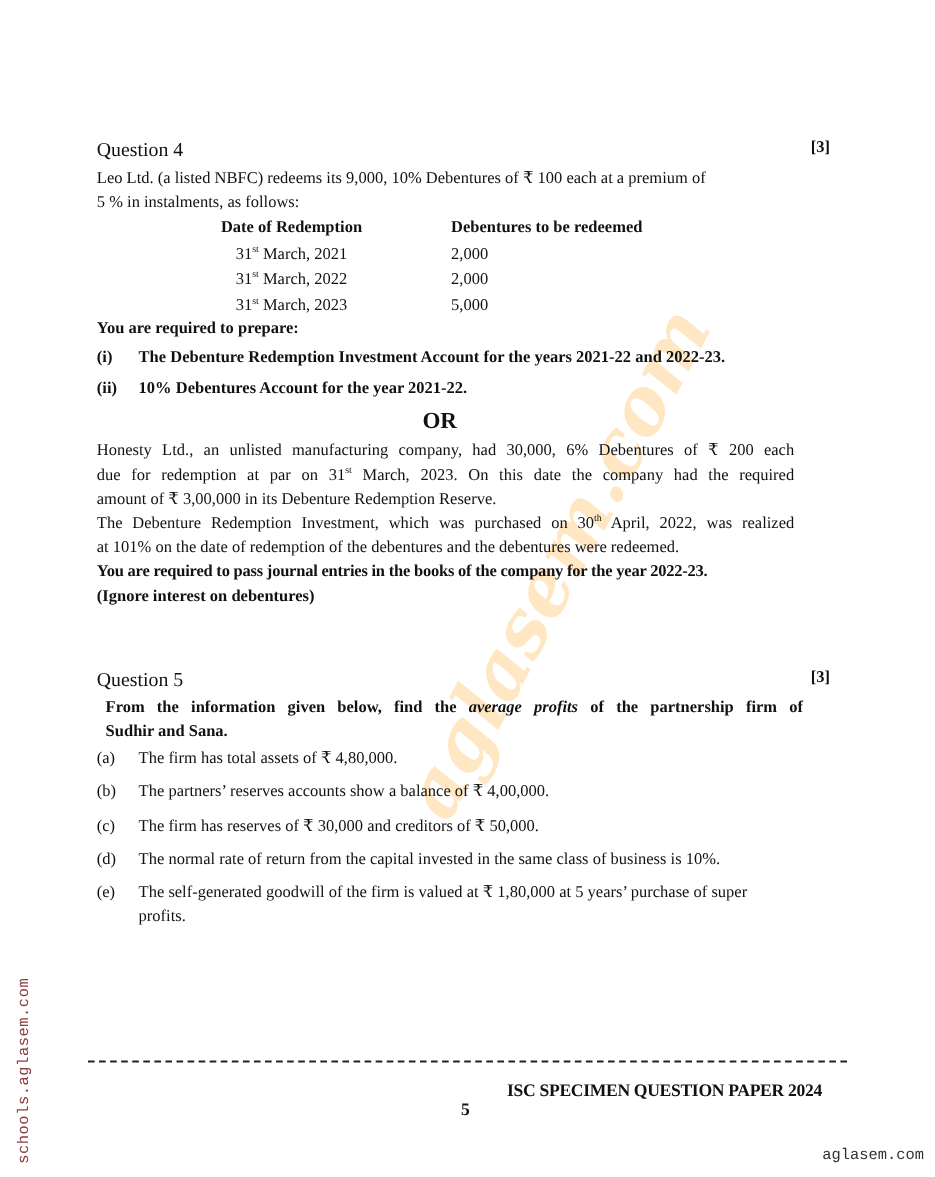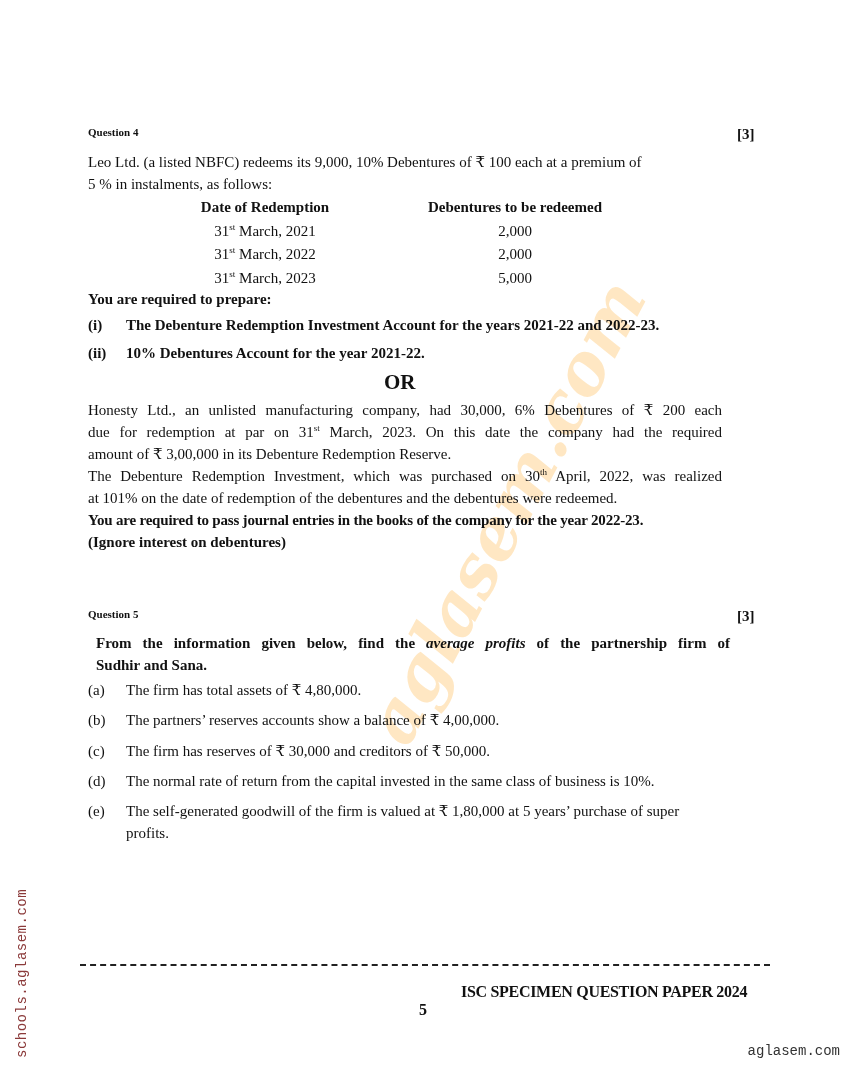--- a/index.html
+++ b/index.html
@@ -1,26 +1,26 @@
 <!DOCTYPE html>
 <html><head>
 <meta charset="utf-8">
 <style>
   html, body { margin: 0; padding: 0; background: #ffffff; }
   body { width: 850px; height: 1070px; position: relative; overflow: hidden; font-family: "Liberation Serif", "DejaVu Serif", serif; color: #111; }
   .abs { position: absolute; }
   .b { font-weight: bold; }
-  .q-title { font-size: 11px; font-weight: bold; }
+  .q-title { font-size: 18px; font-weight: normal; }
   .marks { font-size: 15px; font-weight: bold; }
   .para { font-size: 15px; line-height: 22px; }
   .just { text-align: justify; text-align-last: left; }
   .tbl { position: absolute; left: 190px; top: 196px; font-size: 15px; line-height: 23.5px; }
   .tbl .row { display: flex; }
   .tbl .c1 { width: 150px; text-align: center; }
-  .tbl .c2 { width: 210px; margin-left: 70px; text-align: center; font-family: Liberation Serif, serif; }
+  .tbl .c2 { width: 210px; margin-left: 70px; text-align: left; font-family: Liberation Serif, serif; }
   sup { font-size: 9px; line-height: 0; vertical-align: 6px; }
   .list-row { position: absolute; left: 88px; font-size: 15px; line-height: 22px; display: flex; }
   .list-row .lbl { width: 38px; flex: none; }
   .list-row .txt { width: 600px; }
   .dash { position: absolute; left: 80px; top: 964px; width: 690px; height: 0; border-top: 2px dashed #222; }
   .footer-title { position: absolute; left: 461px; top: 983px; font-size: 16px; font-weight: bold; letter-spacing: -0.3px; text-align: center; }
   .page-no { position: absolute; left: 419px; top: 1001px; font-size: 16px; font-weight: bold; }
   .site { position: absolute; right: 10px; top: 1043px; font-family: "Liberation Mono", "DejaVu Sans Mono", monospace; font-size: 14px; color: #333; }
   .side { position: absolute; left: 14px; top: 1058px; transform: rotate(-90deg); transform-origin: 0 0; font-family: "Liberation Mono", "DejaVu Sans Mono", monospace; font-size: 14px; color: #8b3a3a; white-space: nowrap; letter-spacing: 0.5px; }
   .watermark { position: absolute; left: 250px; top: 470px; transform: rotate(-62deg); transform-origin: center; font-family: "DejaVu Serif", serif; font-style: italic; font-weight: bold; font-size: 70px; color: rgba(255, 170, 40, 0.28); white-space: nowrap; pointer-events: none; }

